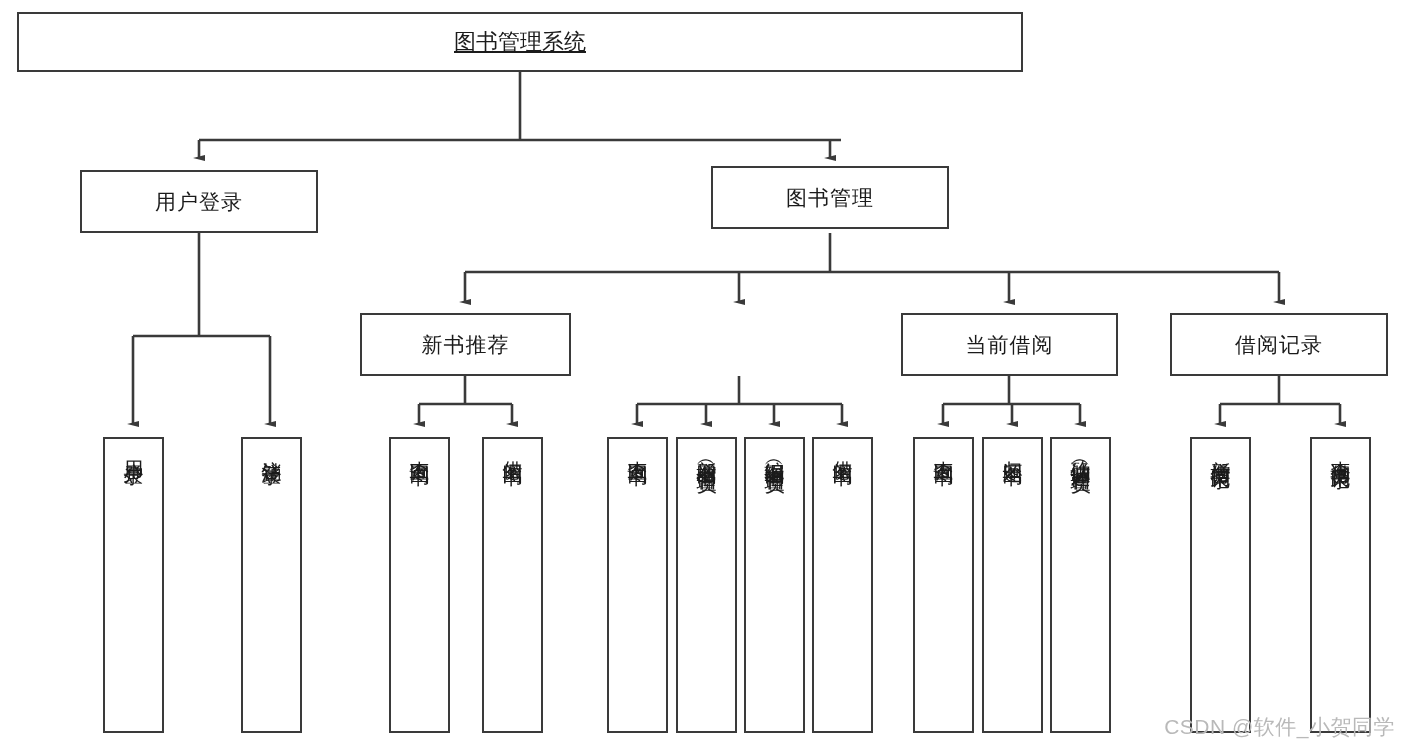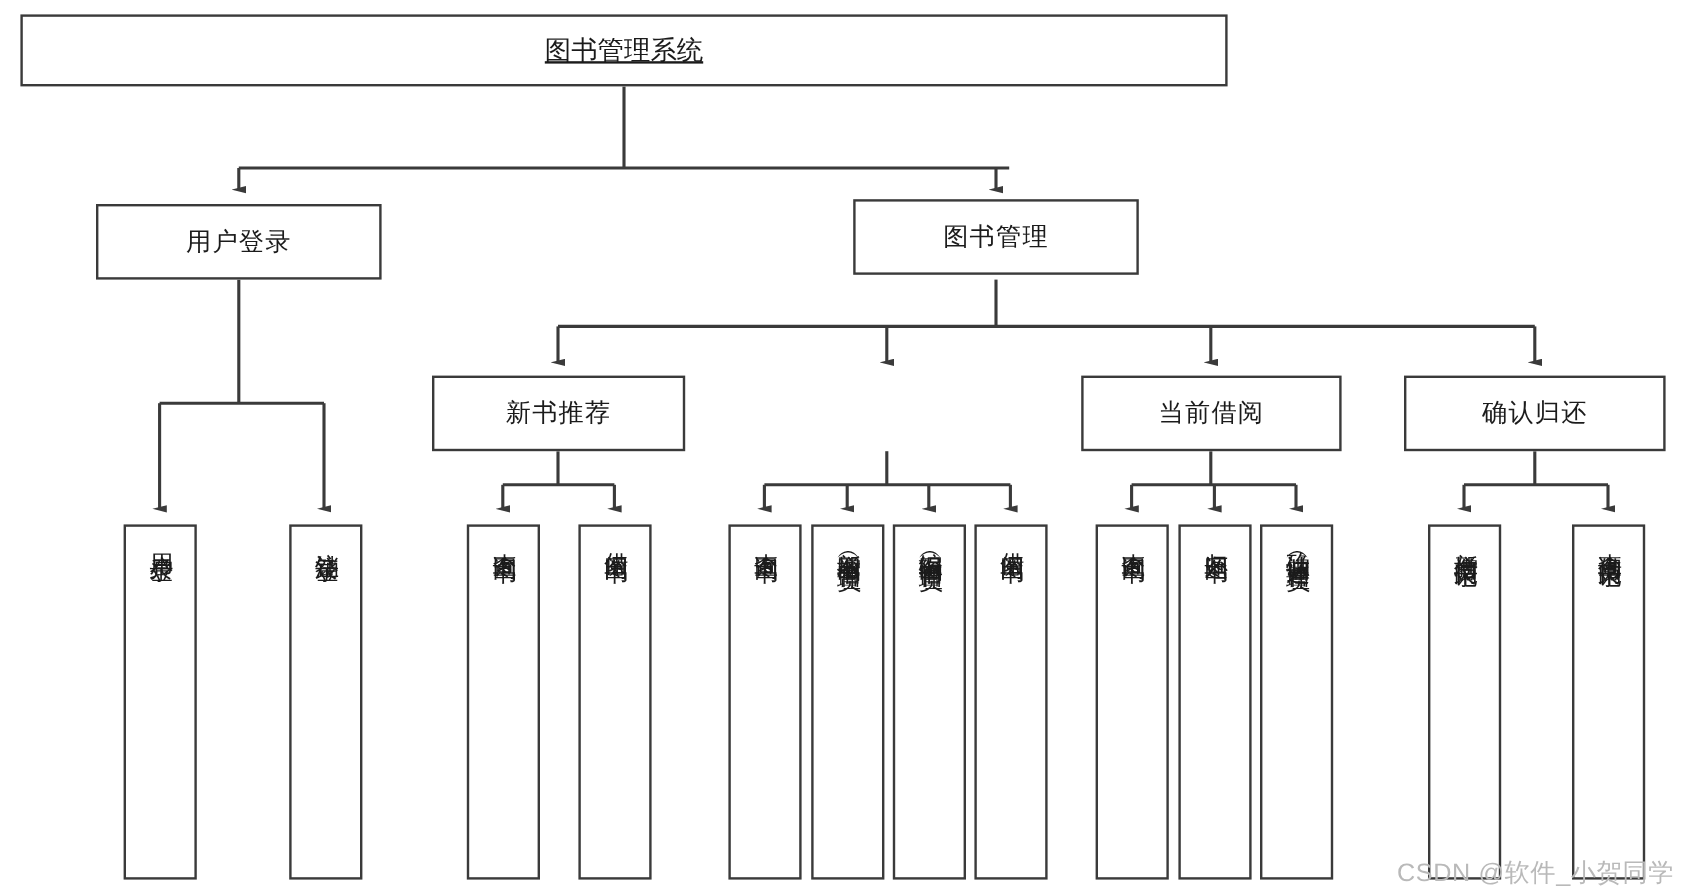--- a/index.html
+++ b/index.html
@@ -121,21 +121,21 @@
     </g>
   </svg>
 
   <div class="node root" style="left:17px; top:12px; width:1006px; height:60px;text-decoration:underline;">图书管理系统</div>
 
   <div class="node h" style="left:80px; top:170px; width:238px; height:63px;">用户登录</div>
   <div class="node h" style="left:711px; top:166px; width:238px; height:63px;">图书管理</div>
 
   <div class="node h" style="left:360px; top:313px; width:211px; height:63px;">新书推荐</div>
   <div class="node h" style="left:901px; top:313px; width:217px; height:63px;">当前借阅</div>
-  <div class="node h" style="left:1170px; top:313px; width:218px; height:63px;">确认归还</div>
+  <div class="node h" style="left:1170px; top:313px; width:218px; height:63px;">借阅记录</div>
 
   <div class="node v" style="left:103px; top:437px; width:61px; height:296px;">
     <span class="vtext">用户登录</span>
   </div>
   <div class="node v" style="left:241px; top:437px; width:61px; height:296px;">
     <span class="vtext">注销登录</span>
   </div>
 
   <div class="node v" style="left:389px; top:437px; width:61px; height:296px;">
     <span class="vtext">查询图书</span>

